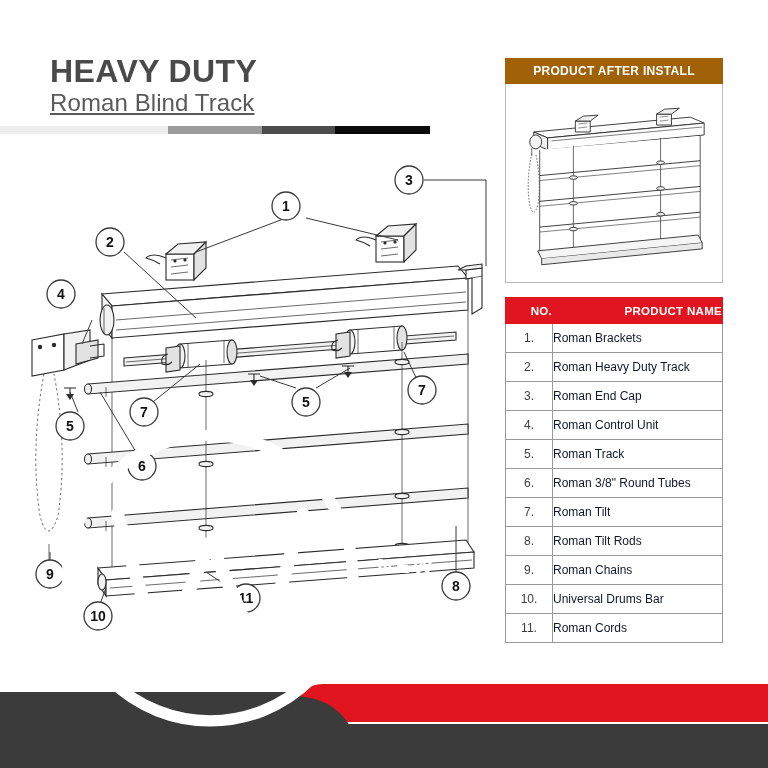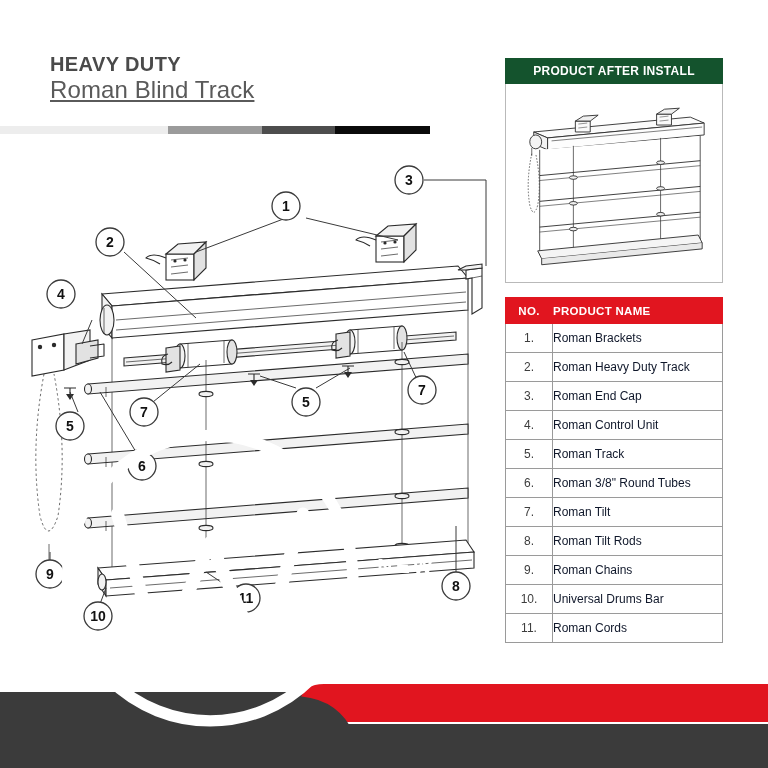--- a/index.html
+++ b/index.html
@@ -22,21 +22,21 @@
   }
 
   
   .title-block {
     position: absolute;
     left: 50px;
     top: 54px;
     width: 400px;
   }
   .title-main {
-    font-size: 20px;
+    font-size: 32px;
     font-weight: bold;
     color: #4a4a4a;
     letter-spacing: 0.4px;
     line-height: 1.08;
     margin: 0;
   }
   .title-sub {
     font-size: 24px;
     font-weight: normal;
     color: #5a5a5a;
@@ -62,21 +62,21 @@
 
   
   .install-panel {
     position: absolute;
     left: 505px;
     top: 58px;
     width: 218px;
     height: 225px;
   }
   .install-header {
-    background: #14532d;
+    background: #a16207;
     color: #ffffff;
     font-size: 12px;
     font-weight: bold;
     letter-spacing: 0.3px;
     text-align: center;
     padding: 6px 0 6px 0;
   }
   .install-body {
     border: 1px solid #b9b9b9;
     border-top: none;
@@ -104,20 +104,21 @@
     vertical-align: middle;
   }
   .parts-table thead th {
     background: #e1151f;
     color: #ffffff;
     font-weight: bold;
     font-size: 11.5px;
     letter-spacing: 0.3px;
     border-color: #e1151f;
     height: 25px;
+    text-align: right;
   }
   .th-no { width: 46px; text-align: center; }
   .th-name { text-align: left; padding-left: 11px; }
   .td-no {
     width: 46px;
     text-align: center;
     color: #3d3d3d;
     font-size: 12px;
   }
   .td-name {

